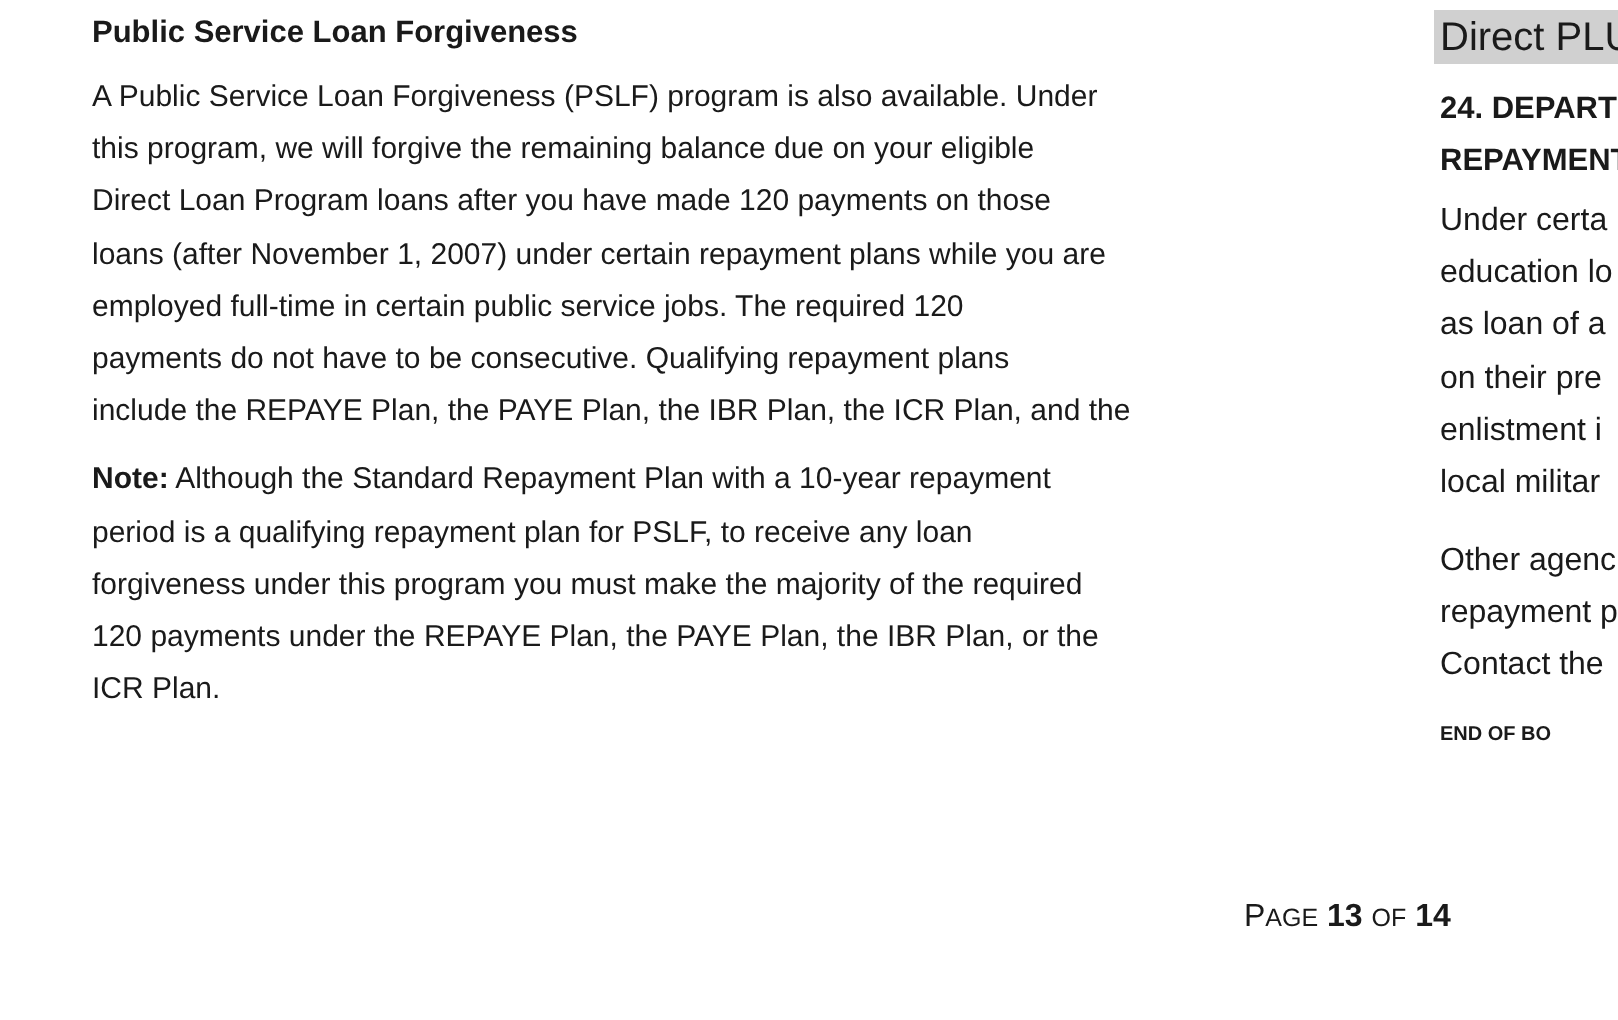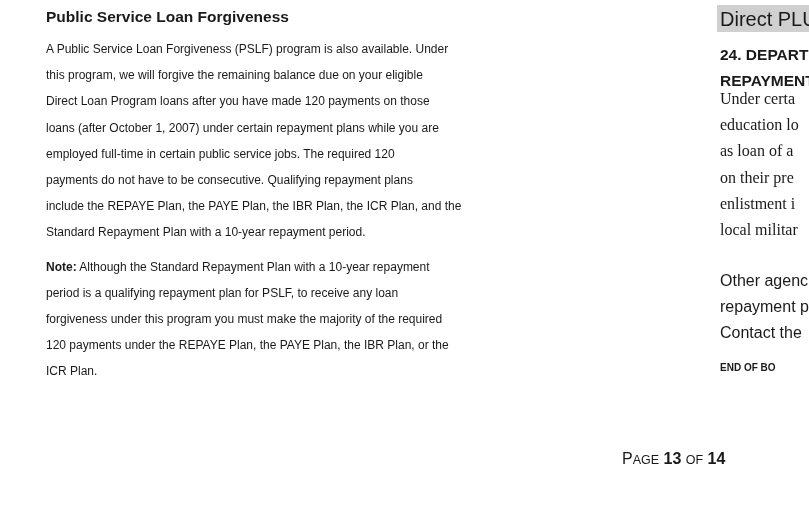--- a/index.html
+++ b/index.html
@@ -22,21 +22,21 @@
       width: 580px;
     }
     .heading {
       font-weight: bold;
       font-size: 15.5px;
       line-height: 22px;
       margin: 0 0 8px 0;
       white-space: nowrap;
     }
     .para {
-      font-size: 12px;
+      font-size: 15px;
       line-height: 26.2px;
       margin: 0 0 8px 0;
     }
     .line {
       display: block;
       white-space: nowrap;
     }
     .bold { font-weight: bold; text-align: center; }
     .gray-box {
       position: absolute;
@@ -104,46 +104,45 @@
 
 <div class="clip">
 
   <div class="left-col">
     <div class="heading">Public Service Loan Forgiveness</div>
 
     <div class="para">
       <span class="line">A Public Service Loan Forgiveness (PSLF) program is also available. Under</span>
       <span class="line">this program, we will forgive the remaining balance due on your eligible</span>
       <span class="line">Direct Loan Program loans after you have made 120 payments on those</span>
-      <span class="line">loans (after October 1, 2007) under certain repayment plans while you are</span>
+      <span class="line">loans (after November 1, 2007) under certain repayment plans while you are</span>
       <span class="line">employed full-time in certain public service jobs. The required 120</span>
       <span class="line">payments do not have to be consecutive. Qualifying repayment plans</span>
       <span class="line">include the REPAYE Plan, the PAYE Plan, the IBR Plan, the ICR Plan, and the</span>
-      <span class="line">Standard Repayment Plan with a 10-year repayment period.</span>
     </div>
 
     <div class="para">
       <span class="line"><span class="bold">Note:</span><span> Although the Standard Repayment Plan with a 10-year repayment</span></span>
       <span class="line">period is a qualifying repayment plan for PSLF, to receive any loan</span>
       <span class="line">forgiveness under this program you must make the majority of the required</span>
       <span class="line">120 payments under the REPAYE Plan, the PAYE Plan, the IBR Plan, or the</span>
       <span class="line">ICR Plan.</span>
     </div>
   </div>
 
   <div class="gray-box">
     <span class="gray-box-text">Direct PLUS</span>
   </div>
 
   <div class="r-heading">
     <span class="line">24. DEPART</span>
     <span class="line">REPAYMENT</span>
   </div>
 
-  <div class="r-para" style="top:86px;font-family:Liberation Serif, serif;">
+  <div class="r-para" style="top:98px;">
     <span class="line">Under certa</span>
     <span class="line">education lo</span>
     <span class="line">as loan of a</span>
     <span class="line">on their pre</span>
     <span class="line">enlistment i</span>
     <span class="line">local militar</span>
   </div>
 
   <div class="r-para" style="top:268px;">
     <span class="line">Other agenc</span>

